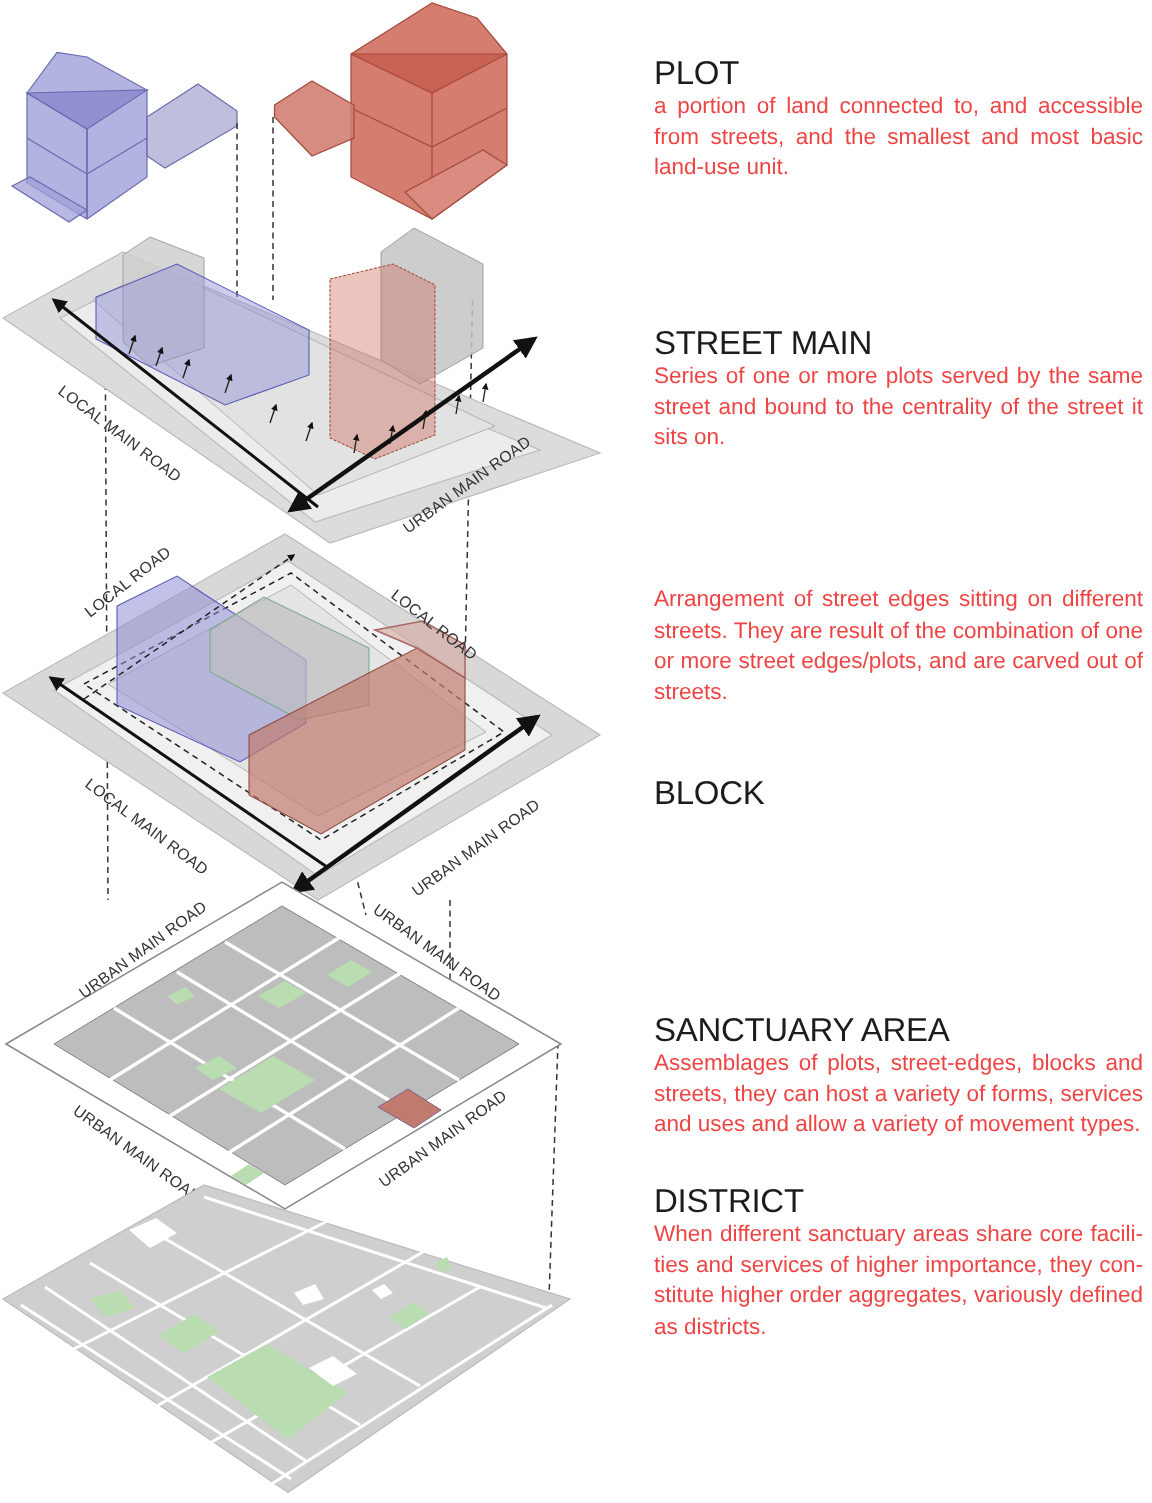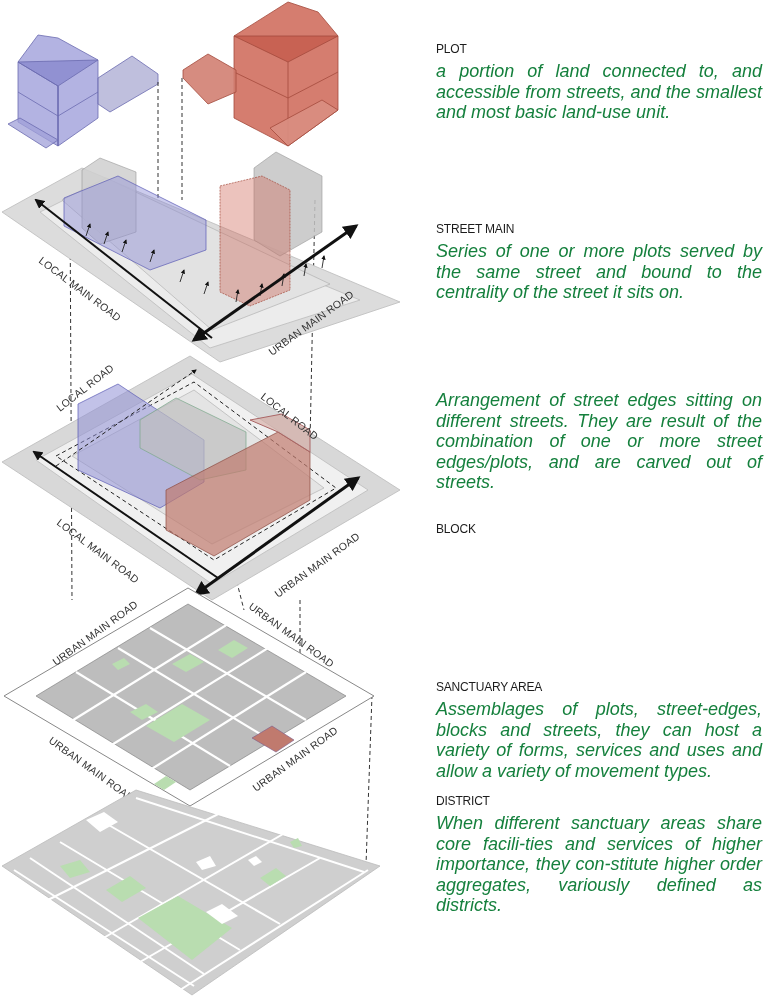--- a/index.html
+++ b/index.html
@@ -1,21 +1,21 @@
 <!DOCTYPE html>
 <html><head>
 <meta charset="utf-8">
 <style>
   html, body { margin:0; padding:0; background:#ffffff; }
   body { width:768px; height:1002px; position:relative; overflow:hidden; font-family:"Liberation Sans", sans-serif; }
   #diagram { position:absolute; left:0; top:0; width:430px; height:1002px; }
   .text-col { position:absolute; left:436px; width:326px; color:#222; }
   .entry { position:absolute; left:0; width:326px; }
-  .entry h2 { margin:0; font-weight:normal; font-size:12px; line-height:22px; letter-spacing:-0.2px; color:#1c1c1c; }
-  .entry p { margin:1px 0 0 0; font-style:italic; font-size:18px; line-height:20.5px; color:#15803d; text-align:justify; }
+  .entry h2 { margin:0; font-weight:normal; font-size:22px; line-height:22px; letter-spacing:-0.2px; color:#1c1c1c; }
+  .entry p { margin:1px 0 0 0; font-size:15px; line-height:20.5px; color:#ef4444; text-align:justify; }
   .road-label { font-family:"Liberation Sans", sans-serif; font-size:10.5px; fill:#333; letter-spacing:0.2px; }
 </style>
 </head>
 <body>
 
 <svg id="diagram" viewBox="0 0 430 1002" xmlns="http://www.w3.org/2000/svg">
   <defs>
     <marker id="ah" viewBox="0 0 10 10" refX="8" refY="5" markerWidth="5" markerHeight="5" orient="auto-start-reverse">
       <path d="M0,0 L10,5 L0,10 Z" fill="#111"></path>
     </marker>

